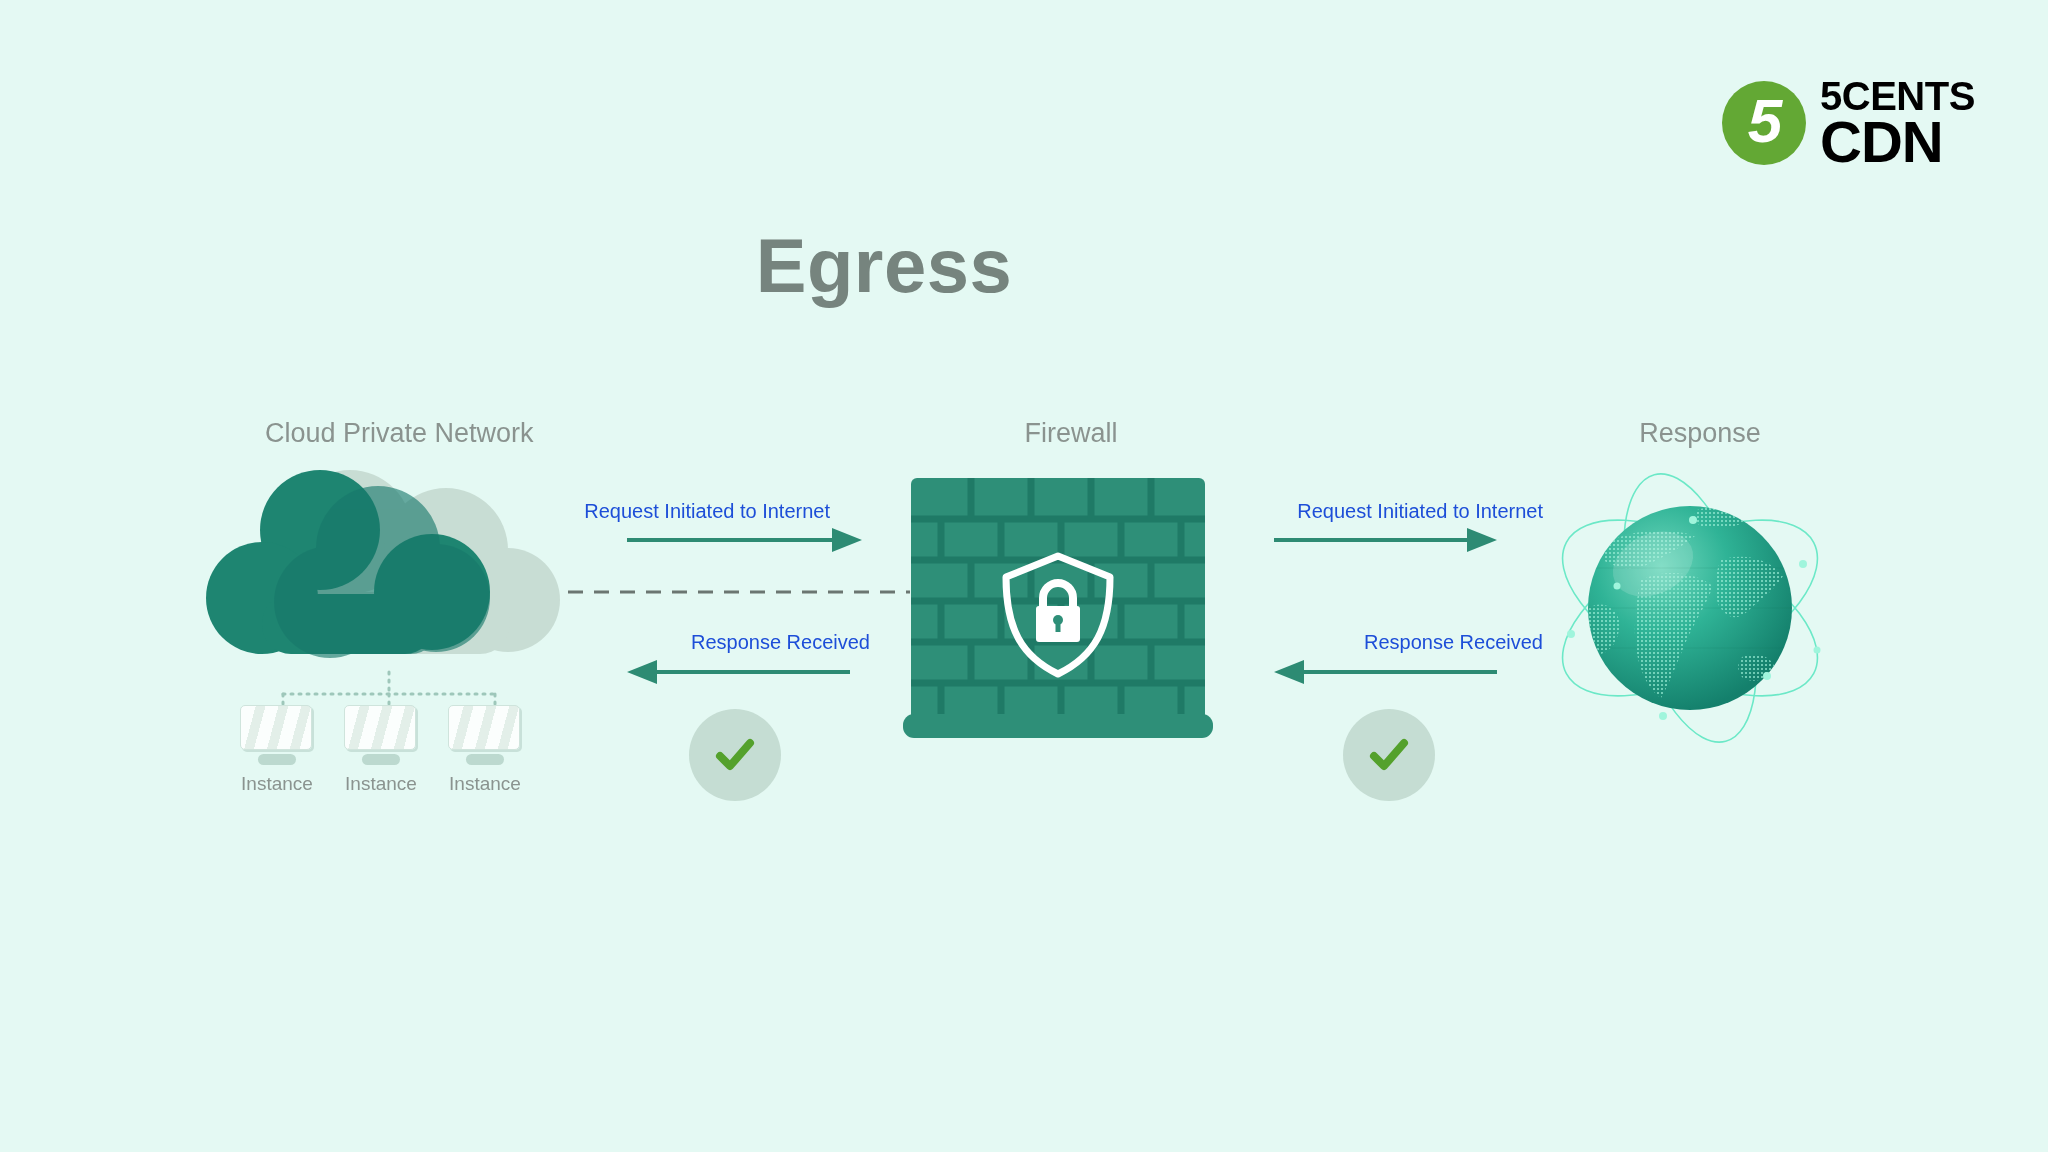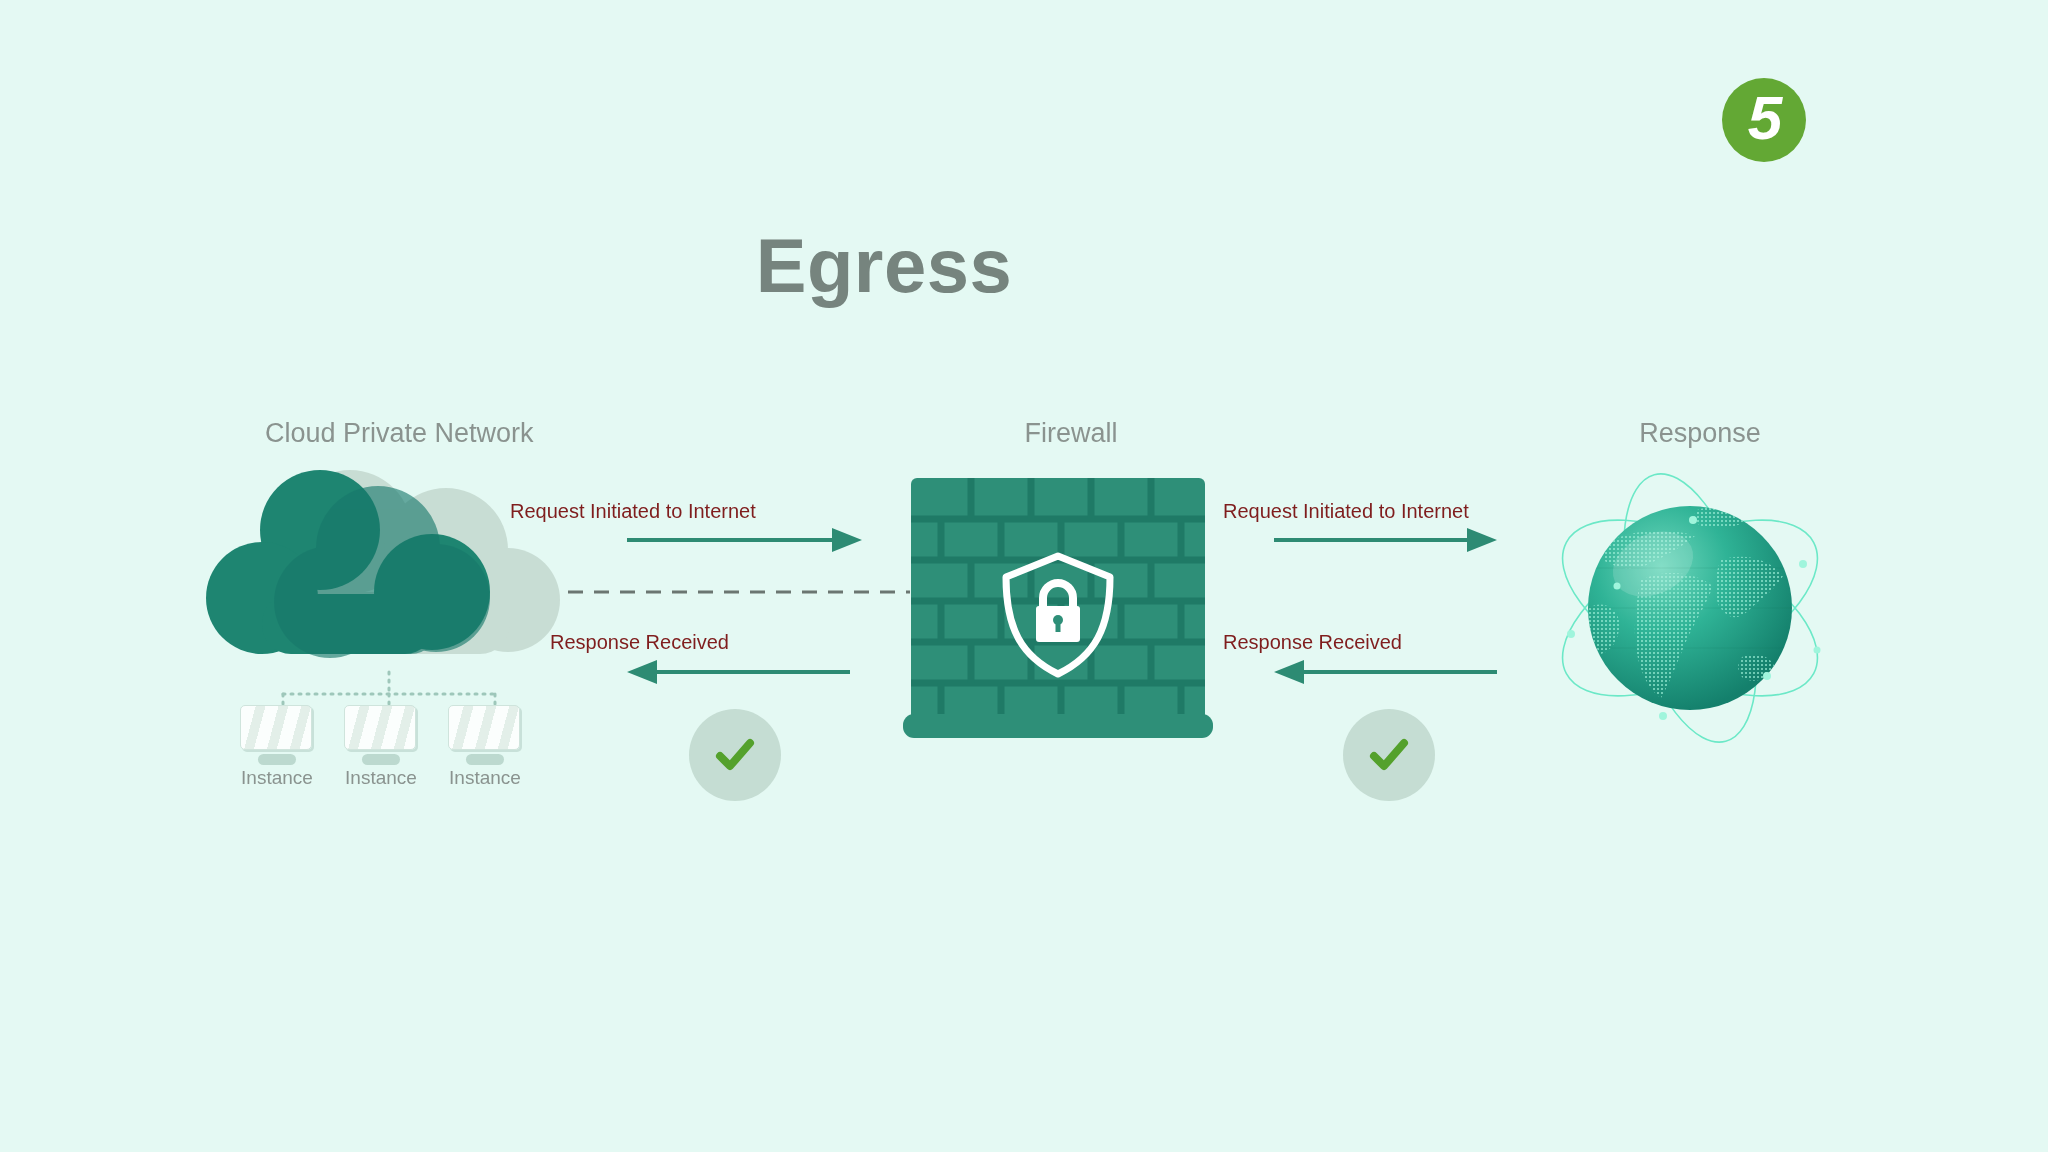--- a/index.html
+++ b/index.html
@@ -126,21 +126,21 @@
     box-shadow: 2px 2px 0 rgba(150,180,170,0.35);
   }
   .instance .stand {
     width: 38px;
     height: 11px;
     border-radius: 6px;
     background: #bcd9cf;
     margin: 4px auto 0;
   }
   .instance .ilabel {
-    margin-top: 2px;
+    margin-top: 8px;
     font-size: 19px;
     color: #8a938f;
   }
   #instance-0 { left: 0px; }
   #instance-1 { left: 104px; }
   #instance-2 { left: 208px; }
 
   
   .firewall {
     position: absolute;
@@ -156,22 +156,22 @@
     top: 468px;
     left: 1545px;
     width: 290px;
     height: 280px;
   }
 
   
   .flow-label {
     position: absolute;
     font-size: 20px;
-    color: #7f1d1d;
-    text-align: left;
+    color: #1d4ed8;
+    text-align: right;
     white-space: nowrap;
   }
   #label-req-left  { top: 500px; left: 510px; width: 320px; }
   #label-res-left  { top: 631px; left: 550px; width: 320px; }
   #label-req-right { top: 500px; left: 1223px; width: 320px; }
   #label-res-right { top: 631px; left: 1223px; width: 320px; }
 
   .flow-arrows { position: absolute; top: 0; left: 0; }
 
   
@@ -187,20 +187,24 @@
   }
   #check-left  { top: 709px; left: 689px; }
   #check-right { top: 709px; left: 1343px; }
 </style>
 </head>
 <body>
 
 <div class="logo">
   <div class="logo-mark">
     <span>5</span>
+  </div>
+  <div class="logo-words">
+    <div class="logo-top">5CENTS</div>
+    <div class="logo-bottom">CDN</div>
   </div>
 </div>
 
 <div class="page-title shifted">Egress</div>
 
 <div class="col-heading" id="heading-cloud">Cloud Private Network</div>
 <div class="col-heading" id="heading-firewall">Firewall</div>
 <div class="col-heading" id="heading-internet">Response</div>
 
 <div class="cloud-wrap">

